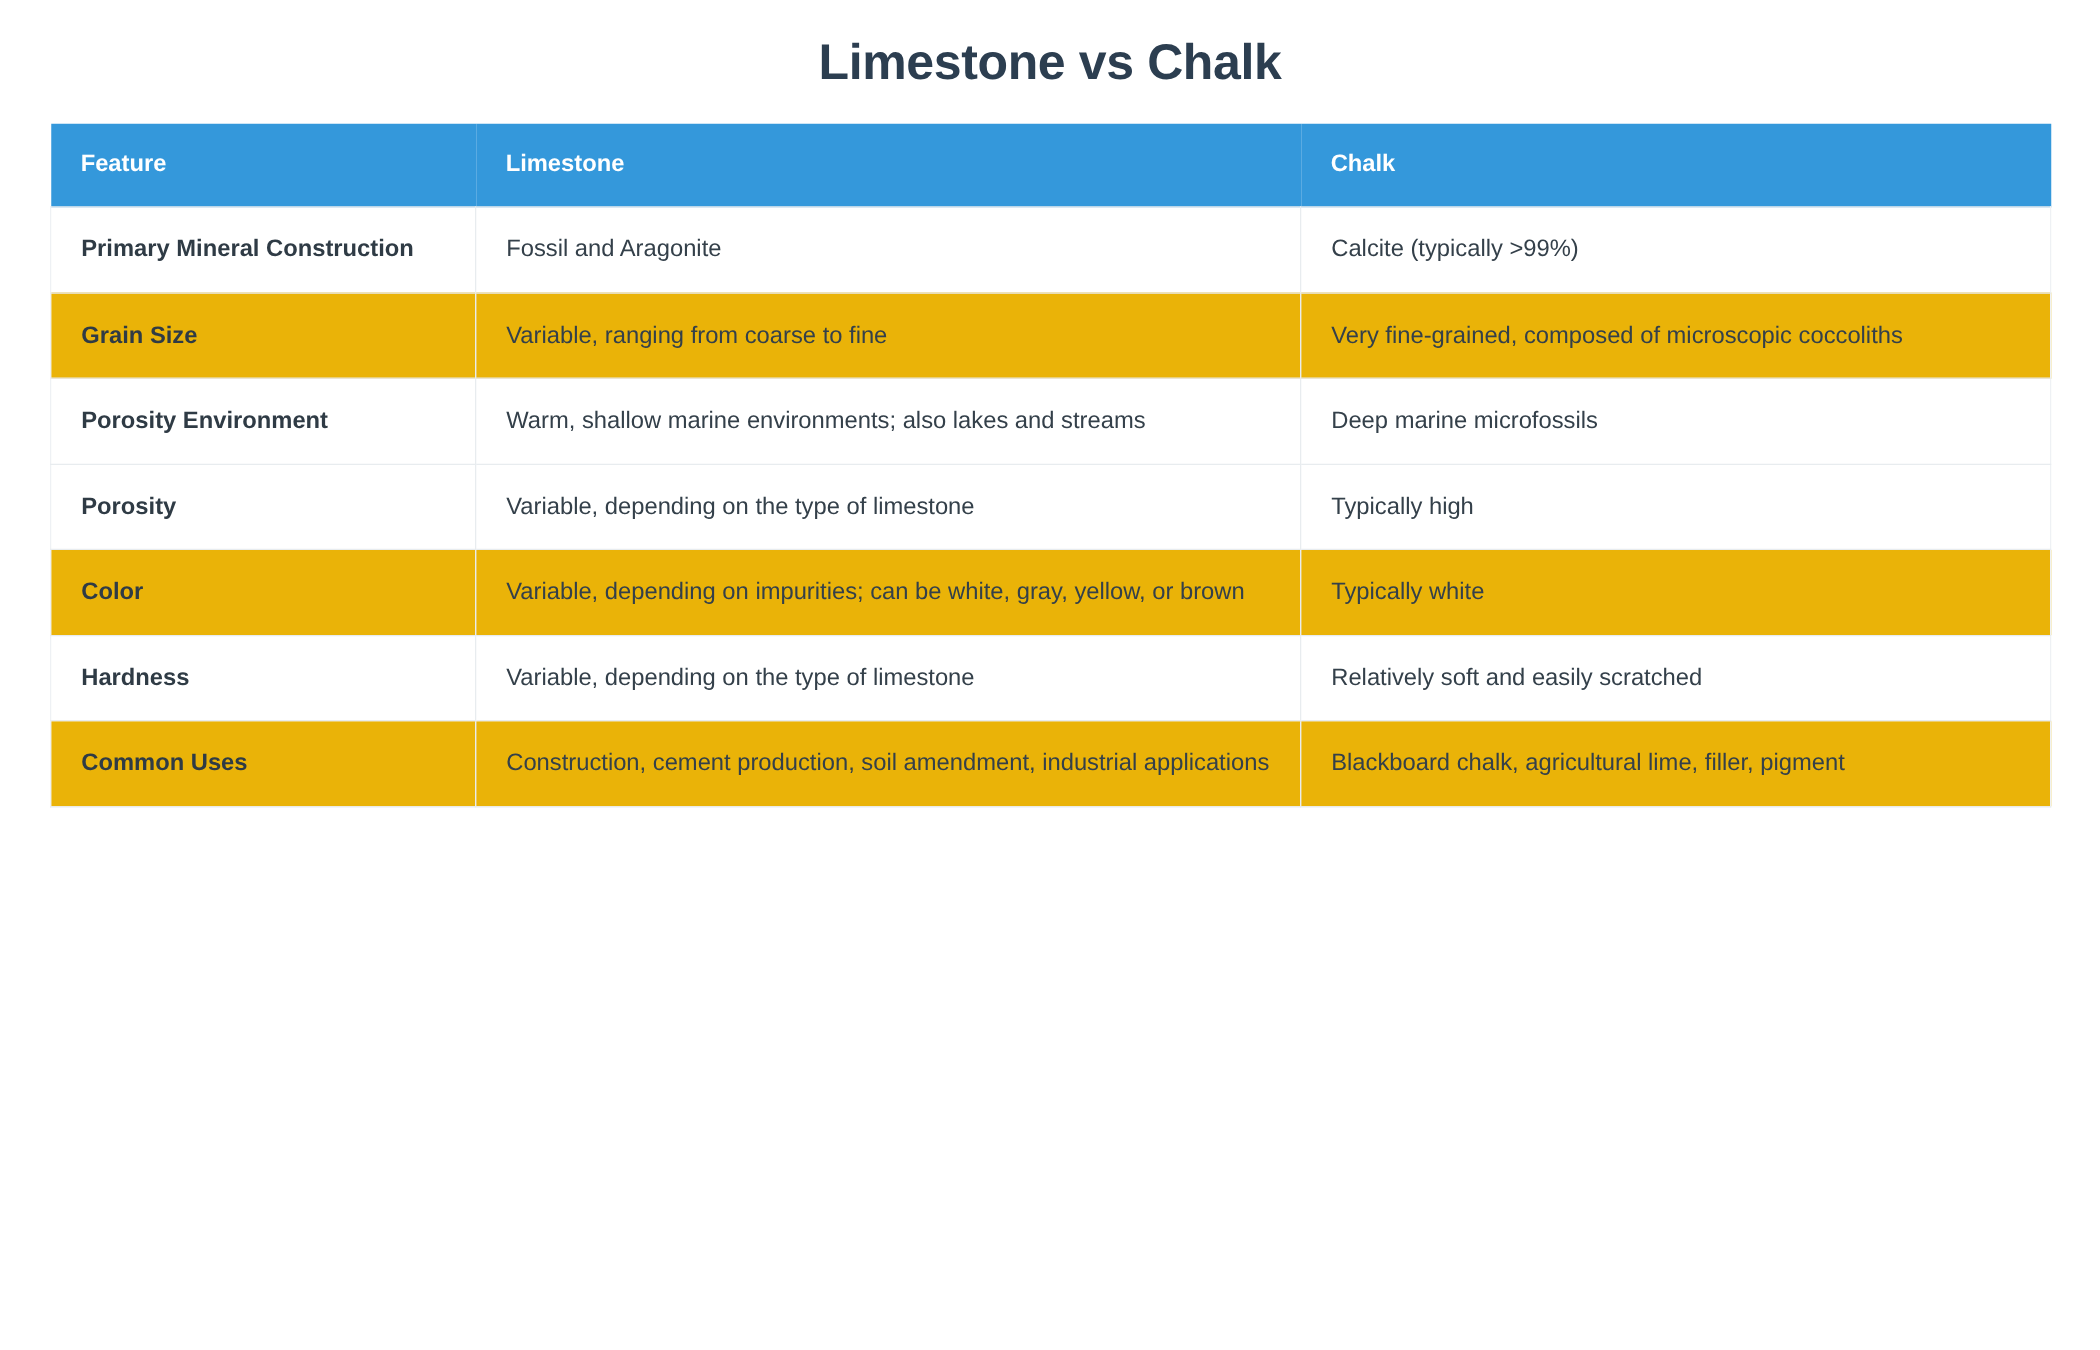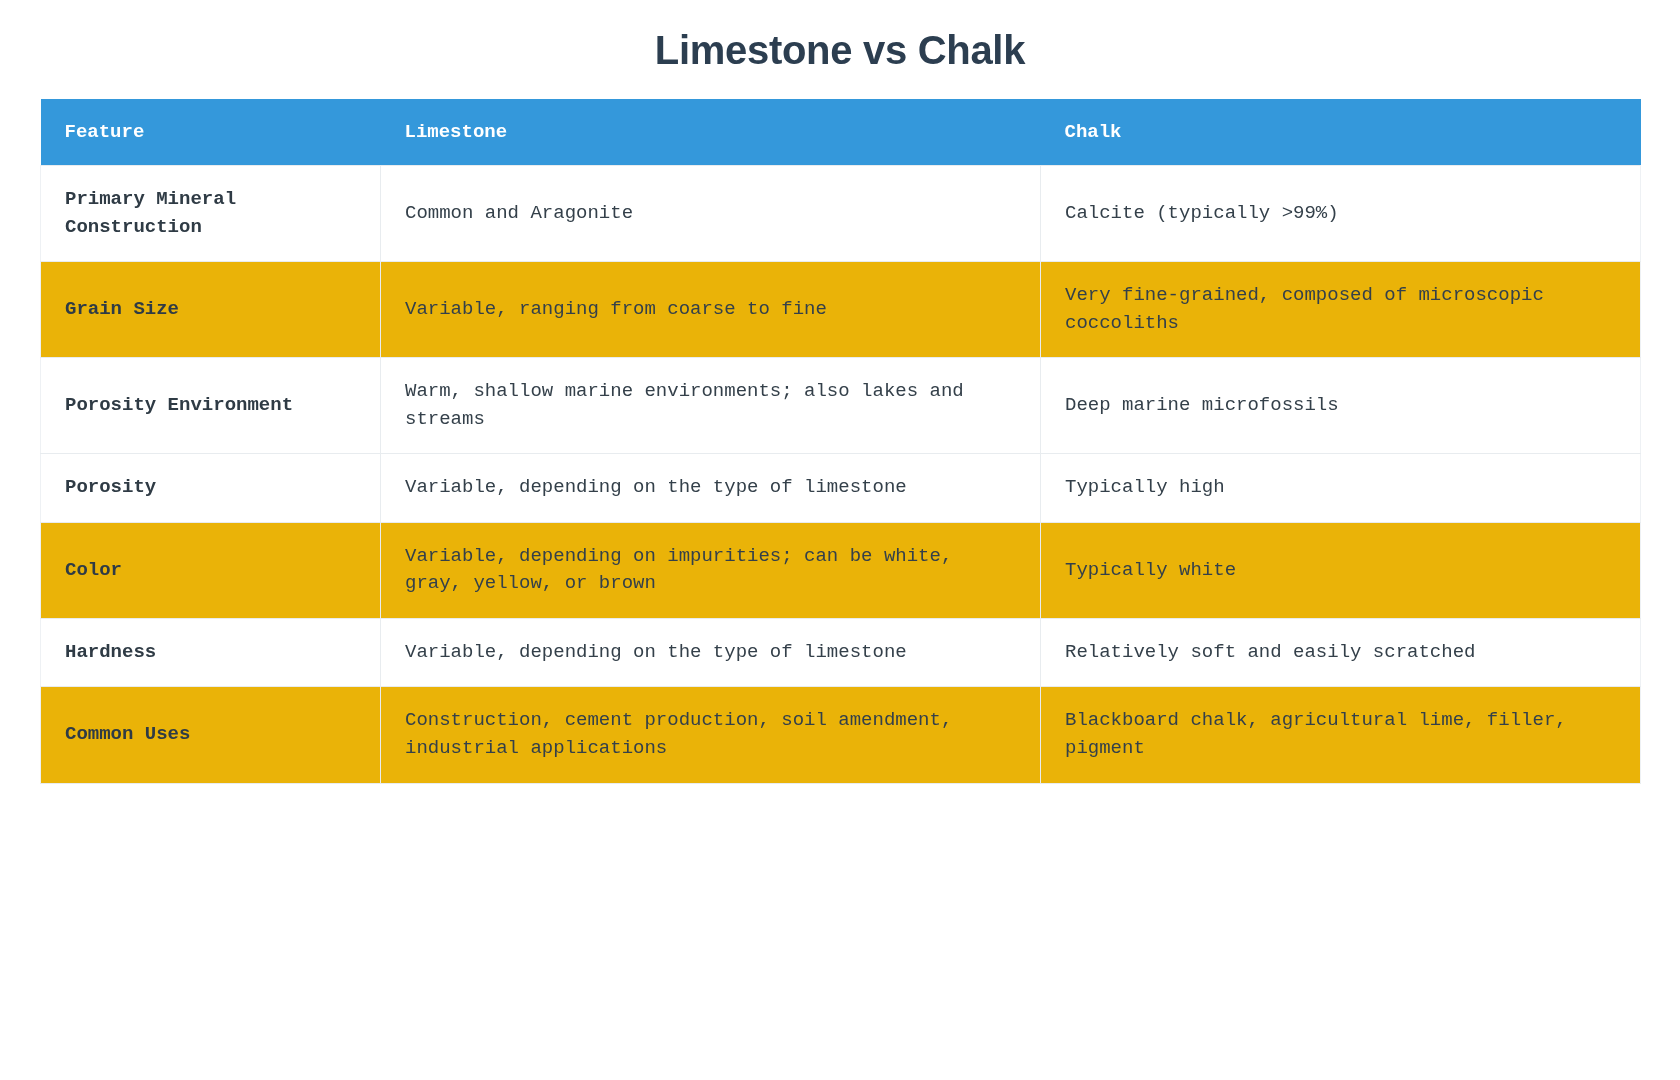--- a/index.html
+++ b/index.html
@@ -19,21 +19,20 @@
   .title {
     text-align: center;
     font-size: 40px;
     font-weight: bold;
     color: #2c3e50;
     margin: 28px 0 26px 0;
     letter-spacing: -0.3px;
   }
   .table-wrap {
     margin: 0 40px 12px 40px;
-    font-family: Liberation Mono, monospace;
   }
   table.compare {
     width: 1600px;
     border-collapse: collapse;
     table-layout: fixed;
   }
   table.compare thead th {
     background: #3498db;
     color: #ffffff;
     font-size: 19px;
@@ -89,21 +88,21 @@
       <thead>
         <tr>
           <th>Feature</th>
           <th>Limestone</th>
           <th>Chalk</th>
         </tr>
       </thead>
       <tbody>
         <tr class="odd">
           <td class="feature">Primary Mineral Construction</td>
-          <td>Common and Aragonite</td>
+          <td>Fossil and Aragonite</td>
           <td>Calcite (typically &gt;99%)</td>
         </tr>
         <tr class="even">
           <td class="feature">Grain Size</td>
           <td>Variable, ranging from coarse to fine</td>
           <td>Very fine-grained, composed of microscopic coccoliths</td>
         </tr>
         <tr class="odd">
           <td class="feature">Porosity Environment</td>
           <td>Warm, shallow marine environments; also lakes and streams</td>

